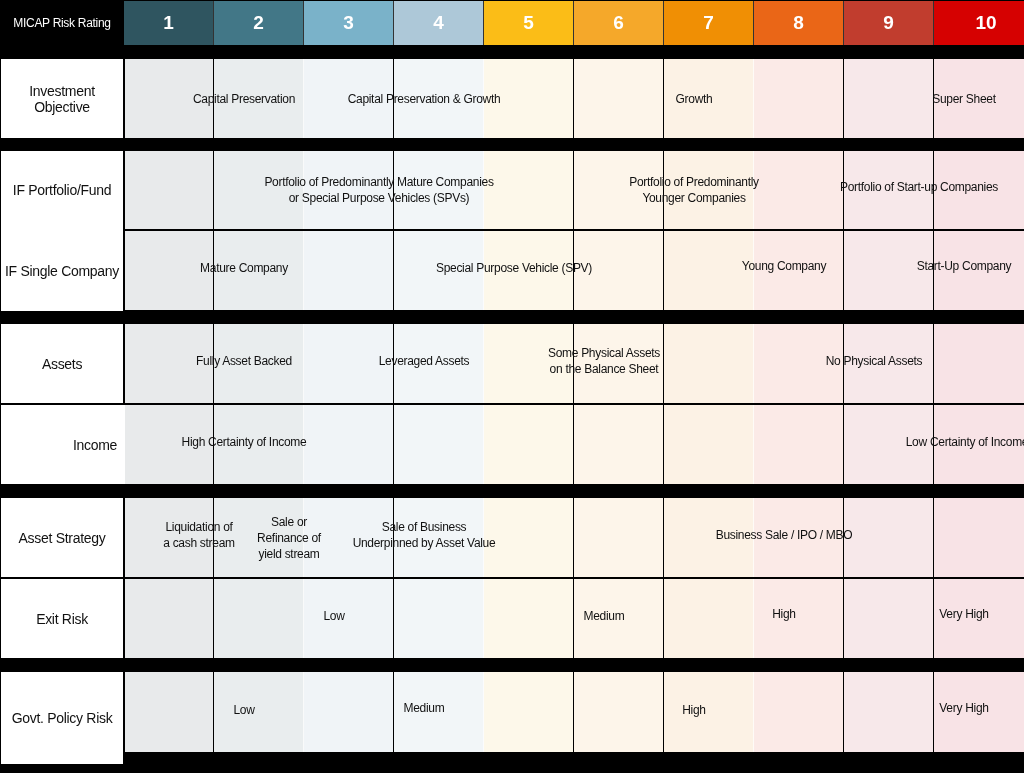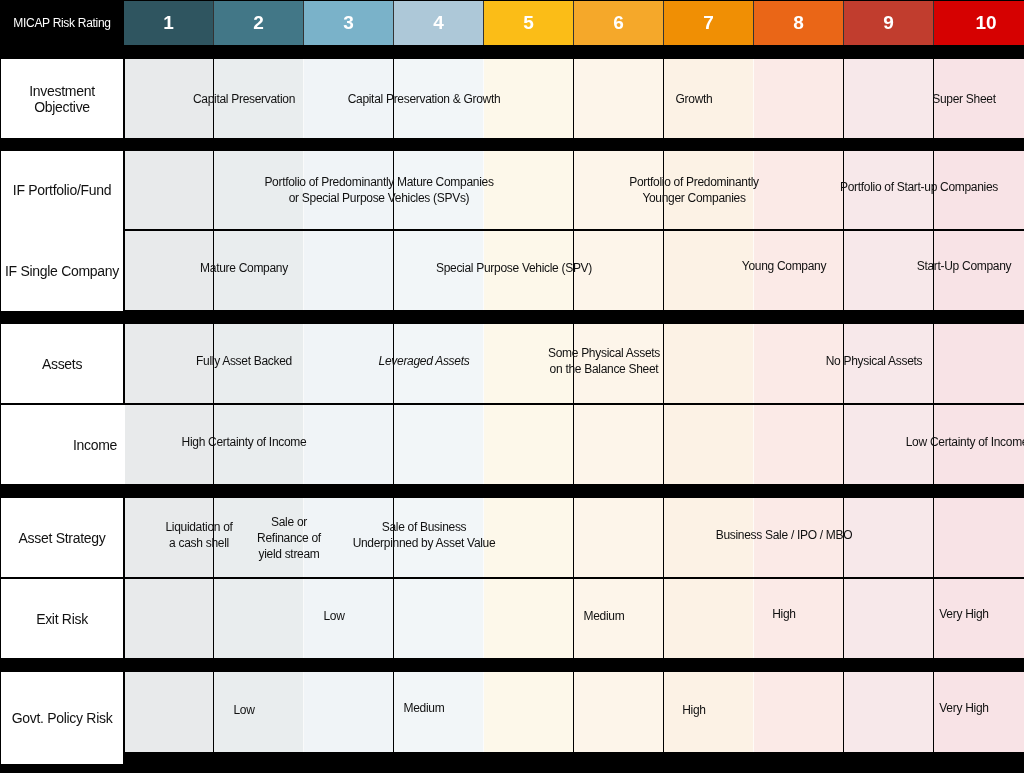--- a/index.html
+++ b/index.html
@@ -117,21 +117,21 @@
       <div class="col-bg" style="left: 179px; background: rgb(240, 244, 247);"></div>
       <div class="col-bg noline" style="left: 269px; background: rgb(242, 246, 248);"></div>
       <div class="col-bg" style="left: 359px; background: rgb(253, 248, 234);"></div>
       <div class="col-bg" style="left: 449px; background: rgb(253, 245, 234);"></div>
       <div class="col-bg noline" style="left: 539px; background: rgb(252, 242, 229);"></div>
       <div class="col-bg" style="left: 629px; background: rgb(251, 234, 231);"></div>
       <div class="col-bg" style="left: 719px; background: rgb(247, 232, 234);"></div>
       <div class="col-bg" style="left: 809px; background: rgb(248, 227, 230); border-right: none;"></div>
     </div>
   <div class="cell-text" style="left:124px;width:180px;top:324px;height:74px;">Fully Asset Backed</div>
-  <div class="cell-text" style="left:304px;width:180px;top:324px;height:74px;font-style:italic;">Leveraged Assets</div>
+  <div class="cell-text" style="left:304px;width:180px;top:324px;height:74px;">Leveraged Assets</div>
   <div class="cell-text" style="left:484px;width:180px;top:324px;height:74px;">Some Physical Assets
 on the Balance Sheet</div>
   <div class="cell-text" style="left:664px;width:360px;top:324px;height:74px;">No Physical Assets</div>
 </div>
 
 <div>
   <div class="row-label" style="top:405px;height:79px;padding-left:33px;">Income</div>
   <div class="row-bg cols" style="top:405px;height:79px;">
       <div class="col-bg" style="left: 0px; width: 89px; background: rgb(232, 234, 235);"></div>
       <div class="col-bg noline" style="left: 89px; background: rgb(233, 237, 238);"></div>
@@ -156,21 +156,21 @@
       <div class="col-bg" style="left: 179px; background: rgb(240, 244, 247);"></div>
       <div class="col-bg noline" style="left: 269px; background: rgb(242, 246, 248);"></div>
       <div class="col-bg" style="left: 359px; background: rgb(253, 248, 234);"></div>
       <div class="col-bg" style="left: 449px; background: rgb(253, 245, 234);"></div>
       <div class="col-bg noline" style="left: 539px; background: rgb(252, 242, 229);"></div>
       <div class="col-bg" style="left: 629px; background: rgb(251, 234, 231);"></div>
       <div class="col-bg" style="left: 719px; background: rgb(247, 232, 234);"></div>
       <div class="col-bg" style="left: 809px; background: rgb(248, 227, 230); border-right: none;"></div>
     </div>
   <div class="cell-text" style="left:124px;width:90px;top:498px;height:74px;">Liquidation of
-a cash shell</div>
+a cash stream</div>
   <div class="cell-text" style="left:214px;width:90px;top:498px;height:79px;">Sale or
 Refinance of
 yield stream</div>
   <div class="cell-text" style="left:304px;width:180px;top:498px;height:74px;">Sale of Business
 Underpinned by Asset Value</div>
   <div class="cell-text" style="left:574px;width:360px;top:498px;height:74px;">Business Sale / IPO / MBO</div>
 </div>
 
 <div>
   <div class="row-label" style="top:579px;height:79px;">Exit Risk</div>

